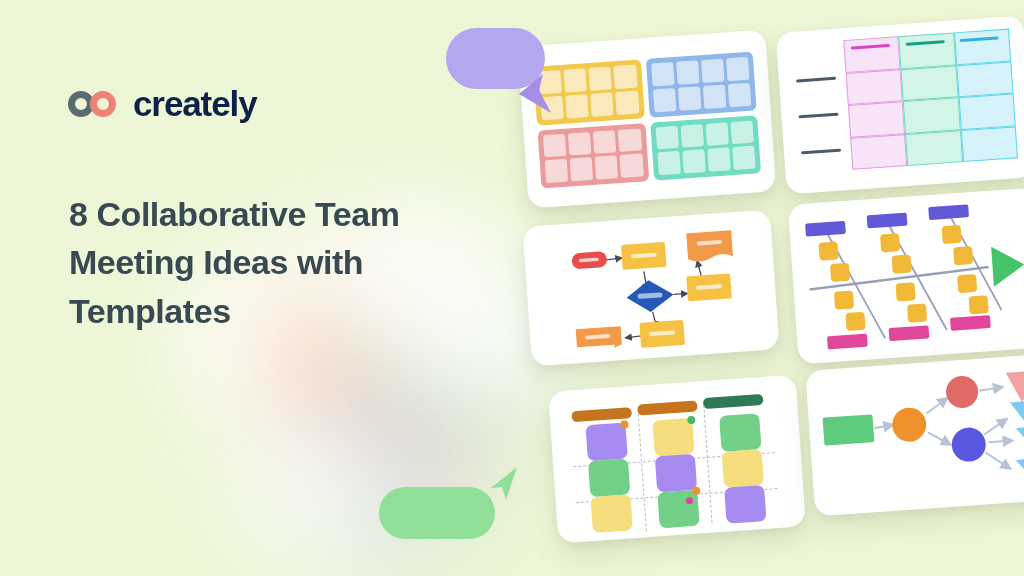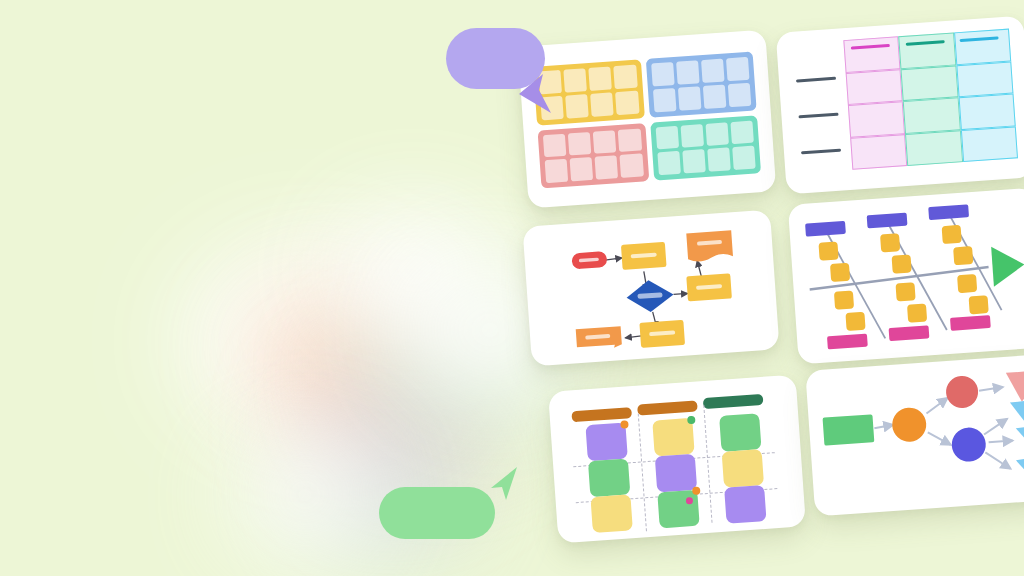--- a/index.html
+++ b/index.html
@@ -121,21 +121,29 @@
     <div class="blob b3"></div>
   <div class="blob b4"></div>
     <div class="blob b5"></div>
     <div class="blob b6"></div>
   <div class="blob b7"></div>
     <div class="blob b8"></div>
 </div>
 
 <div class="left">
 
-
+  <div class="logo-row">
+    <div class="logo-mark">
+      <div class="ring r1"></div>
+      <div class="ring r2"></div>
+    </div>
+    <div class="logo-word">creately</div>
+  </div>
+
+  <div class="headline">8 Collaborative Team Meeting Ideas with Templates</div>
 </div>
 
 <div class="green-pill"></div>
 <svg class="green-cursor" viewBox="0 0 30 36">
   <path d="M2 22 L28 1 L17 34 L13 21 Z" fill="#90e09a"></path>
 </svg>
 
 <div class="deck">
 
   <div class="card card1">

